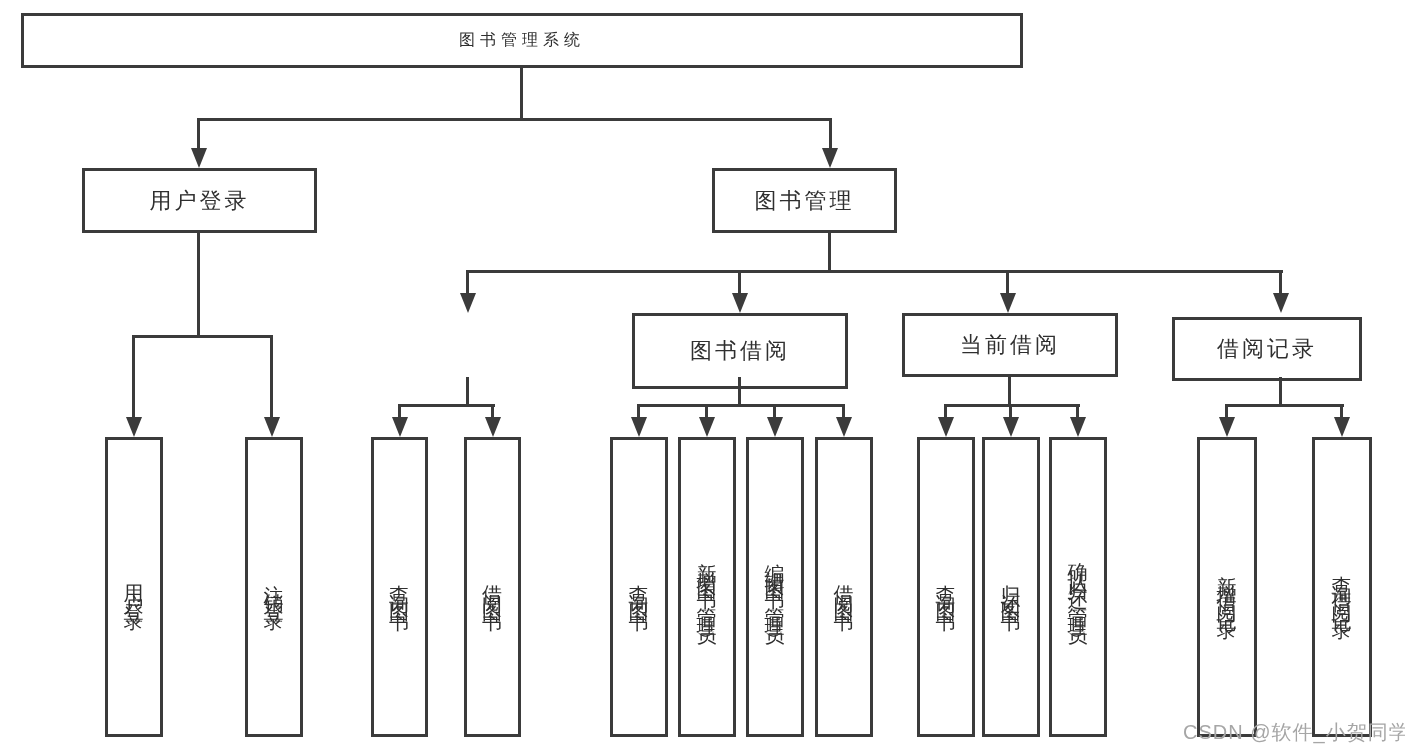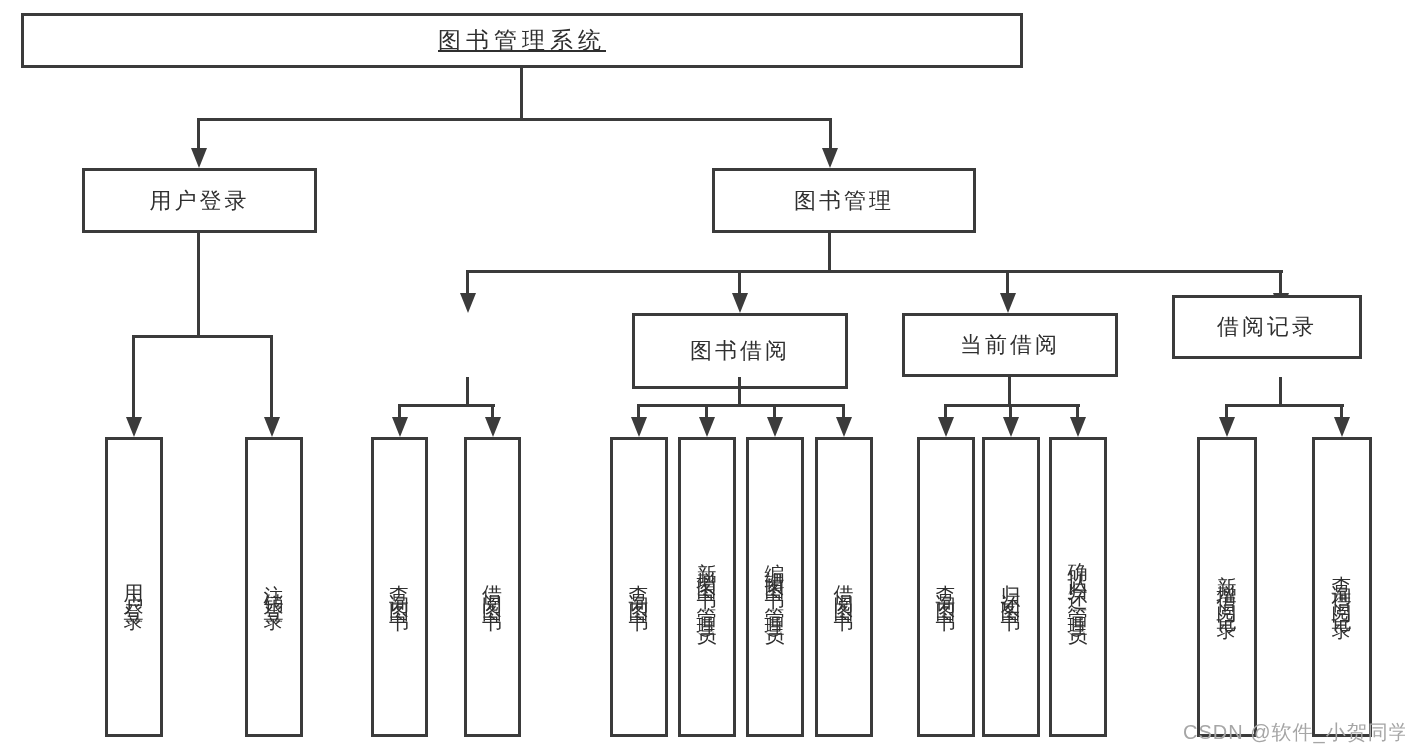--- a/index.html
+++ b/index.html
@@ -6,21 +6,21 @@
   #canvas{
     position:relative;width:1405px;height:747px;background:#ffffff;overflow:hidden;
     font-family:"Liberation Sans","DejaVu Sans",sans-serif;color:#2f2f2f;
   }
   .box{
     position:absolute;box-sizing:border-box;background:#ffffff;
     border:3px solid #3b3b3b;
     display:flex;align-items:center;justify-content:center;
     font-size:22px;letter-spacing:3px;color:#2f2f2f;text-align:center;
   }
-  .root-box{font-size:23px;letter-spacing:5px;text-decoration:underline;}
+  .root-box{font-size:16px;letter-spacing:5px;}
   .vbox{
     writing-mode:vertical-rl;text-orientation:mixed;
     font-size:20px;letter-spacing:9px;line-height:1;
   }
   .hl{position:absolute;height:3px;background:#3b3b3b;}
   .vl{position:absolute;width:3px;background:#3b3b3b;}
   .ar{
     position:absolute;width:0;height:0;
     border-left:8px solid transparent;border-right:8px solid transparent;
     border-top:20px solid #3b3b3b;
@@ -38,21 +38,21 @@
   <div class="box root-box" style="left:21px;top:13px;width:1002px;height:55px;">图书管理系统</div>
 
   <div class="vl" style="left:520px;top:68px;height:51px;"></div>
   <div class="hl" style="left:197px;top:118px;width:635px;"></div>
   <div class="vl" style="left:197px;top:118px;height:34px;"></div>
   <div class="ar" style="left:191px;top:148px;"></div>
   <div class="vl" style="left:829px;top:118px;height:34px;"></div>
   <div class="ar" style="left:822px;top:148px;"></div>
 
   <div class="box" style="left:82px;top:168px;width:235px;height:65px;">用户登录</div>
-  <div class="box" style="left:712px;top:168px;width:264px;height:65px;">图书管理</div>
+  <div class="box" style="left:712px;top:168px;width:185px;height:65px;">图书管理</div>
 
   <div class="vl" style="left:197px;top:233px;height:104px;"></div>
   <div class="hl" style="left:132px;top:335px;width:141px;"></div>
   <div class="vl" style="left:132px;top:335px;height:84px;"></div>
   <div class="ar" style="left:126px;top:417px;"></div>
   <div class="vl" style="left:270px;top:335px;height:84px;"></div>
   <div class="ar" style="left:264px;top:417px;"></div>
 
   <div class="vl" style="left:828px;top:233px;height:40px;"></div>
   <div class="hl" style="left:466px;top:270px;width:817px;"></div>
@@ -60,21 +60,21 @@
   <div class="ar" style="left:460px;top:293px;"></div>
   <div class="vl" style="left:738px;top:270px;height:26px;"></div>
   <div class="ar" style="left:732px;top:293px;"></div>
   <div class="vl" style="left:1006px;top:270px;height:26px;"></div>
   <div class="ar" style="left:1000px;top:293px;"></div>
   <div class="vl" style="left:1279px;top:270px;height:26px;"></div>
   <div class="ar" style="left:1273px;top:293px;"></div>
 
   <div class="box" style="left:632px;top:313px;width:216px;height:76px;">图书借阅</div>
   <div class="box" style="left:902px;top:313px;width:216px;height:64px;">当前借阅</div>
-  <div class="box" style="left:1172px;top:295px;width:190px;height:64px;">借阅记录</div>
+  <div class="box" style="left:1172px;top:317px;width:190px;height:64px;">借阅记录</div>
 
   <div class="vl" style="left:466px;top:377px;height:29px;"></div>
   <div class="hl" style="left:398px;top:404px;width:97px;"></div>
   <div class="vl" style="left:398px;top:404px;height:16px;"></div>
   <div class="ar" style="left:392px;top:417px;"></div>
   <div class="vl" style="left:491px;top:404px;height:16px;"></div>
   <div class="ar" style="left:485px;top:417px;"></div>
 
   <div class="vl" style="left:738px;top:377px;height:29px;"></div>
   <div class="hl" style="left:637px;top:404px;width:208px;"></div>

